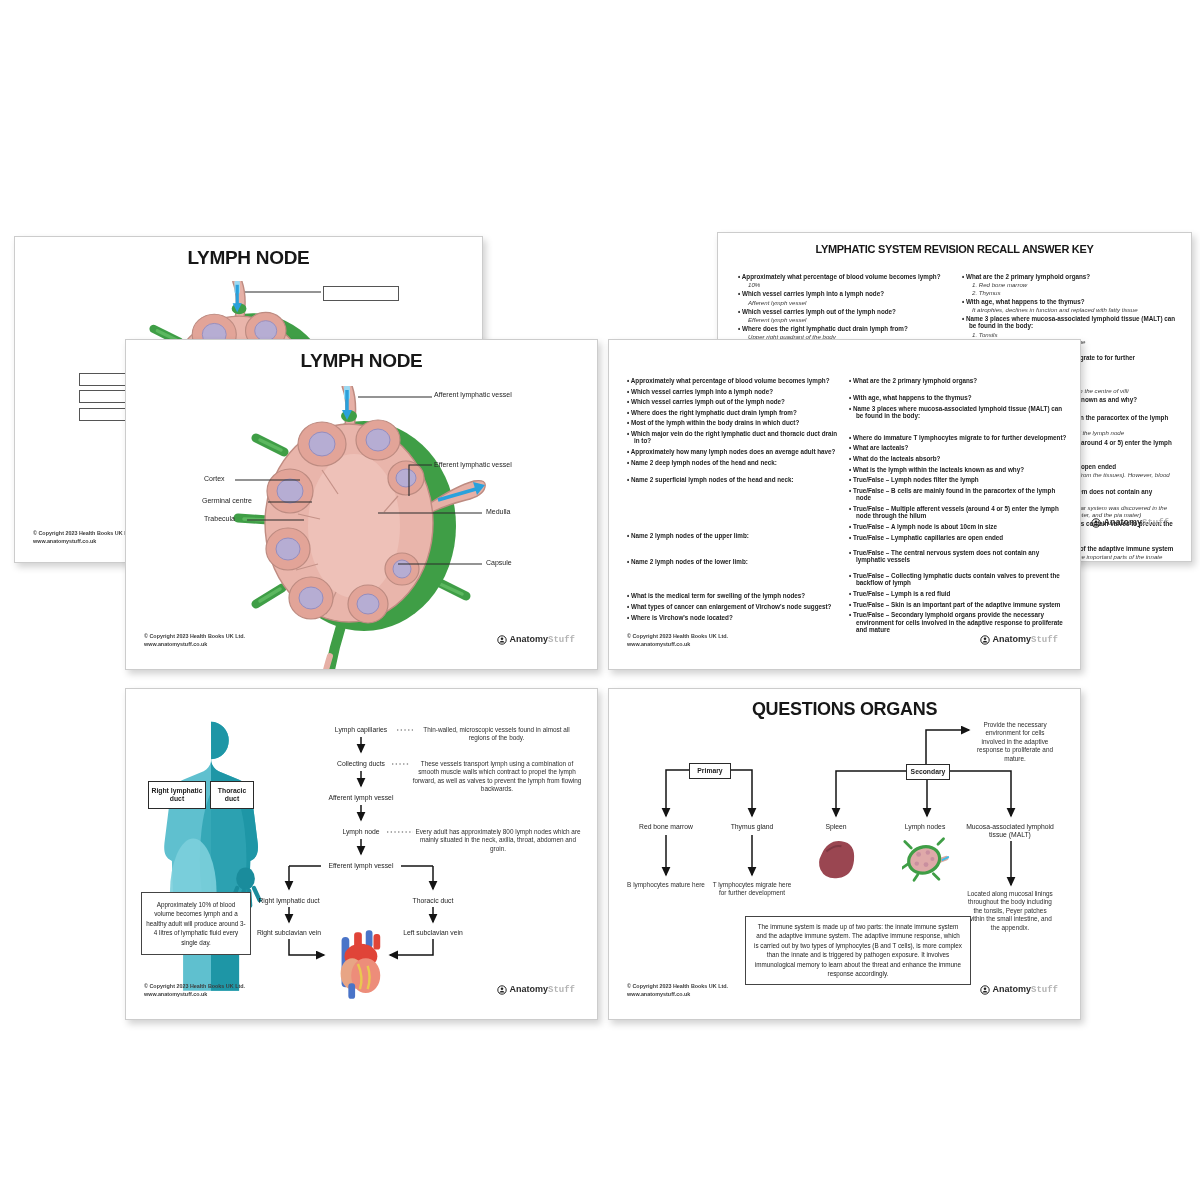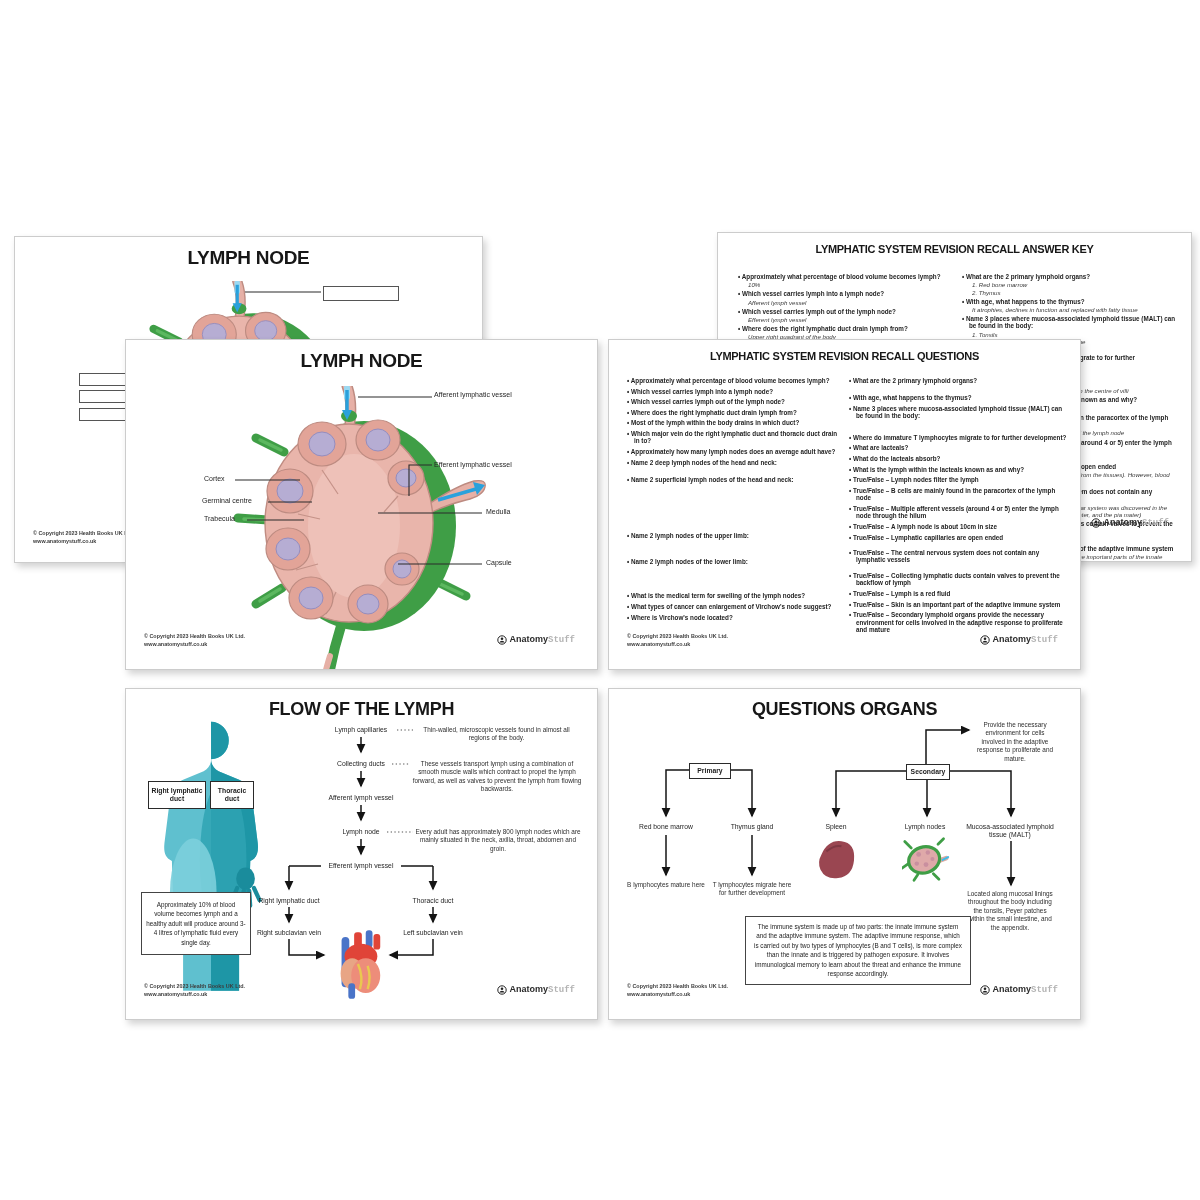--- a/index.html
+++ b/index.html
@@ -258,21 +258,20 @@
       <svg class="logo-icon" viewBox="0 0 20 20">
         <circle cx="10" cy="10" r="8.4" fill="none" stroke="#222" stroke-width="2"></circle>
         <circle cx="10" cy="7.5" r="2.6" fill="#222"></circle>
         <path d="M4.8,15 a5.4,5 0 0 1 10.4,0" fill="#222"></path>
       </svg>
       <span><span class="dark">Anatomy</span><span class="light">Stuff</span></span>
     </div>
   </div>
 
   <div class="card" style="left:608px;top:339px;width:471px;height:329px;z-index:3">
-    <div class="card-title t17">LYMPHATIC SYSTEM REVISION RECALL QUESTIONS</div>
     <div class="col" style="left:18px;top:37px;width:212px">
       <div class="q">Approximately what percentage of blood volume becomes lymph?</div>
       <div class="q">Which vessel carries lymph into a lymph node?</div>
       <div class="q">Which vessel carries lymph out of the lymph node?</div>
       <div class="q">Where does the right lymphatic duct drain lymph from?</div>
       <div class="q">Most of the lymph within the body drains in which duct?</div>
       <div class="q">Which major vein do the right lymphatic duct and thoracic duct drain in to?</div>
       <div class="q">Approximately how many lymph nodes does an average adult have?</div>
       <div class="q gap-a">Name 2 deep lymph nodes of the head and neck:</div>
       <div class="q gap-c">Name 2 superficial lymph nodes of the head and neck:</div>
@@ -309,21 +308,20 @@
       <svg class="logo-icon" viewBox="0 0 20 20">
         <circle cx="10" cy="10" r="8.4" fill="none" stroke="#222" stroke-width="2"></circle>
         <circle cx="10" cy="7.5" r="2.6" fill="#222"></circle>
         <path d="M4.8,15 a5.4,5 0 0 1 10.4,0" fill="#222"></path>
       </svg>
       <span><span class="dark">Anatomy</span><span class="light">Stuff</span></span>
     </div>
   </div>
 
   <div class="card" style="left:125px;top:688px;width:471px;height:330px;z-index:2">
-    <div class="card-title t18">FLOW OF THE LYMPH</div>
     <svg class="abs" viewBox="0 0 150 300" style="left:15px;top:30px;width:140px;height:282px">
         <use href="#bodyPic"></use>
       </svg>
     <div class="wbox" style="left:22px;top:92px;width:56px;height:26px">Right lymphatic duct</div>
     <div class="wbox" style="left:84px;top:92px;width:42px;height:26px">Thoracic duct</div>
     <svg class="overlay">
       <g stroke="#141414" stroke-width="1.5" fill="none">
         <path d="M235,48 V63" marker-end="url(#arrM)"></path>
         <path d="M235,82 V97" marker-end="url(#arrM)"></path>
         <path d="M235,116 V131" marker-end="url(#arrM)"></path>

